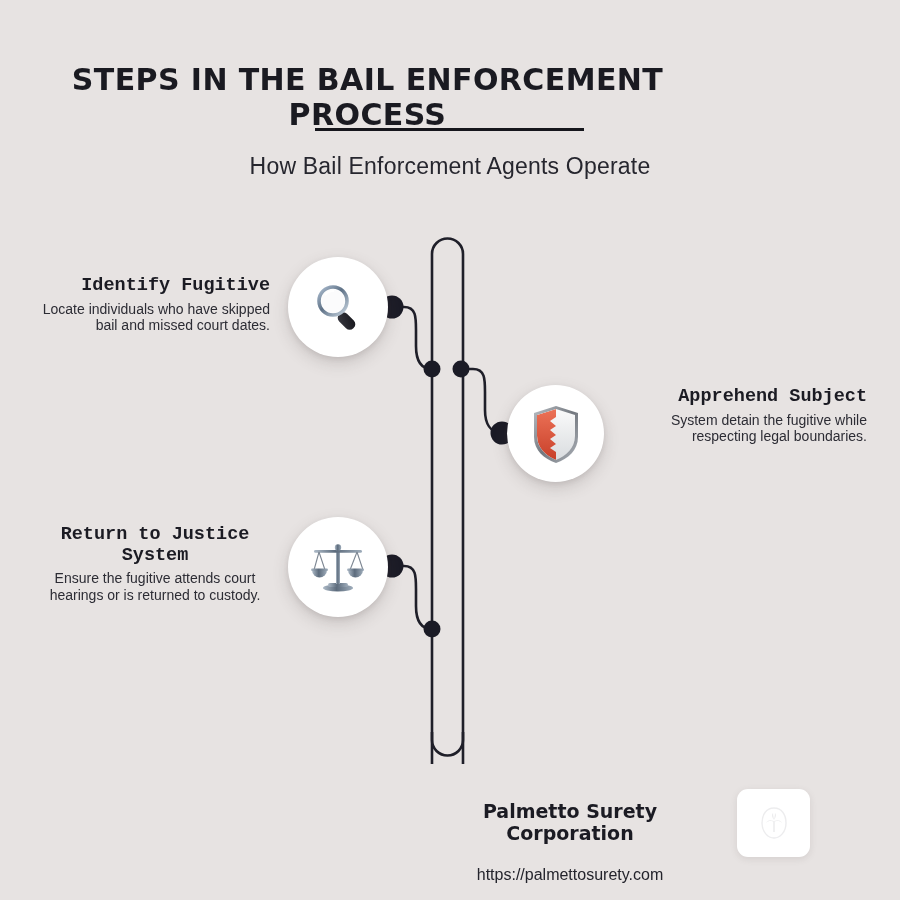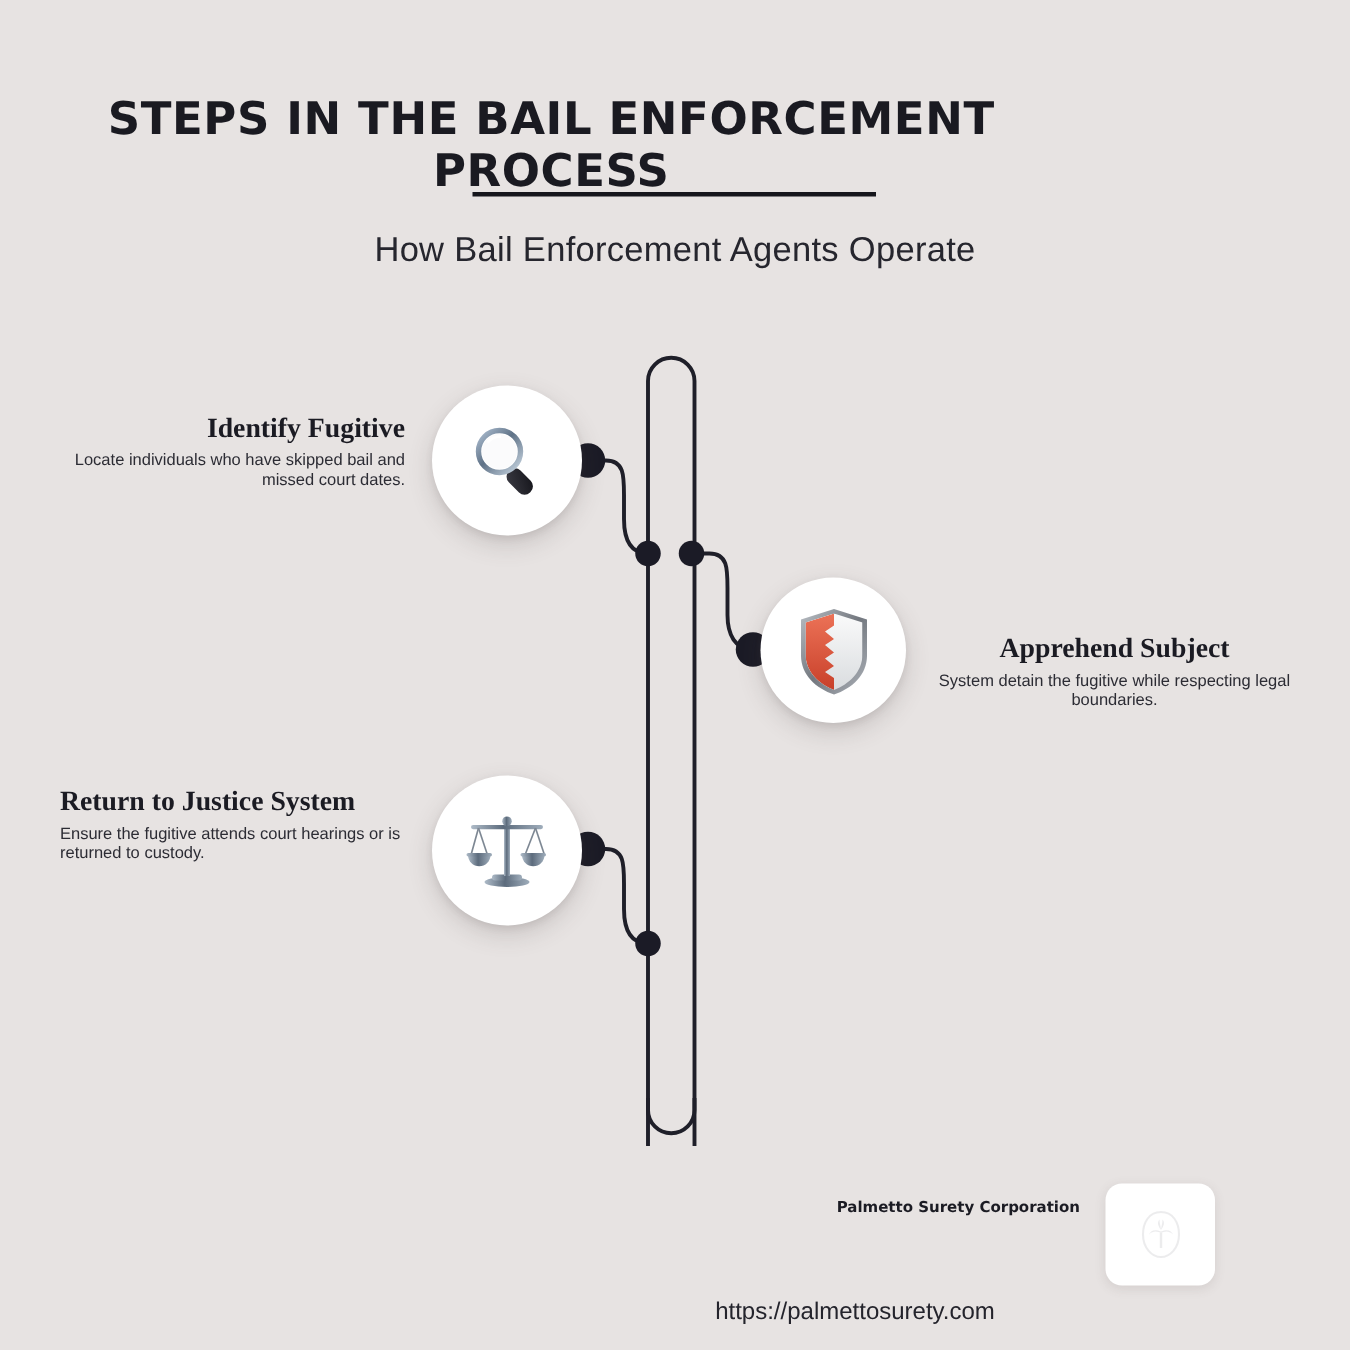--- a/index.html
+++ b/index.html
@@ -91,42 +91,42 @@
 
   .node svg { display: block; }
 
   
   .step-text { position: absolute; }
   .step-head {
     font-size: 18.5px;
     font-weight: 700;
     color: #1b1b23;
     line-height: 1.12;
-    font-family: Liberation Serif, serif;
+    font-family: Liberation Mono, monospace;
     margin: 0 0 4px 0;
   }
   .step-body {
-    font-size: 11px;
+    font-size: 14px;
     font-weight: 400;
     color: #2c2c34;
     line-height: 1.17;
     margin: 0;
   }
   .t1 { left: 40px;  top: 276px; width: 230px; text-align: right; }
-  .t2 { left: 619px; top: 423px; width: 248px; text-align: center;  }
-  .t3 { left: 40px;  top: 525px; width: 230px; text-align: left; }
+  .t2 { left: 619px; top: 387px; width: 248px; text-align: right;  }
+  .t3 { left: 40px;  top: 525px; width: 230px; text-align: center; }
 
   
   .footer-company {
     position: absolute;
     left: 420px;
     top: 800px;
     width: 300px;
-    text-align: right;
-    font-size: 10px;
+    text-align: center;
+    font-size: 19px;
     font-weight: 700;
     color: #1b1b23;
     font-family: "DejaVu Sans", sans-serif;
   }
   .footer-url {
     position: absolute;
     left: 420px;
     top: 866px;
     width: 300px;
     text-align: center;

